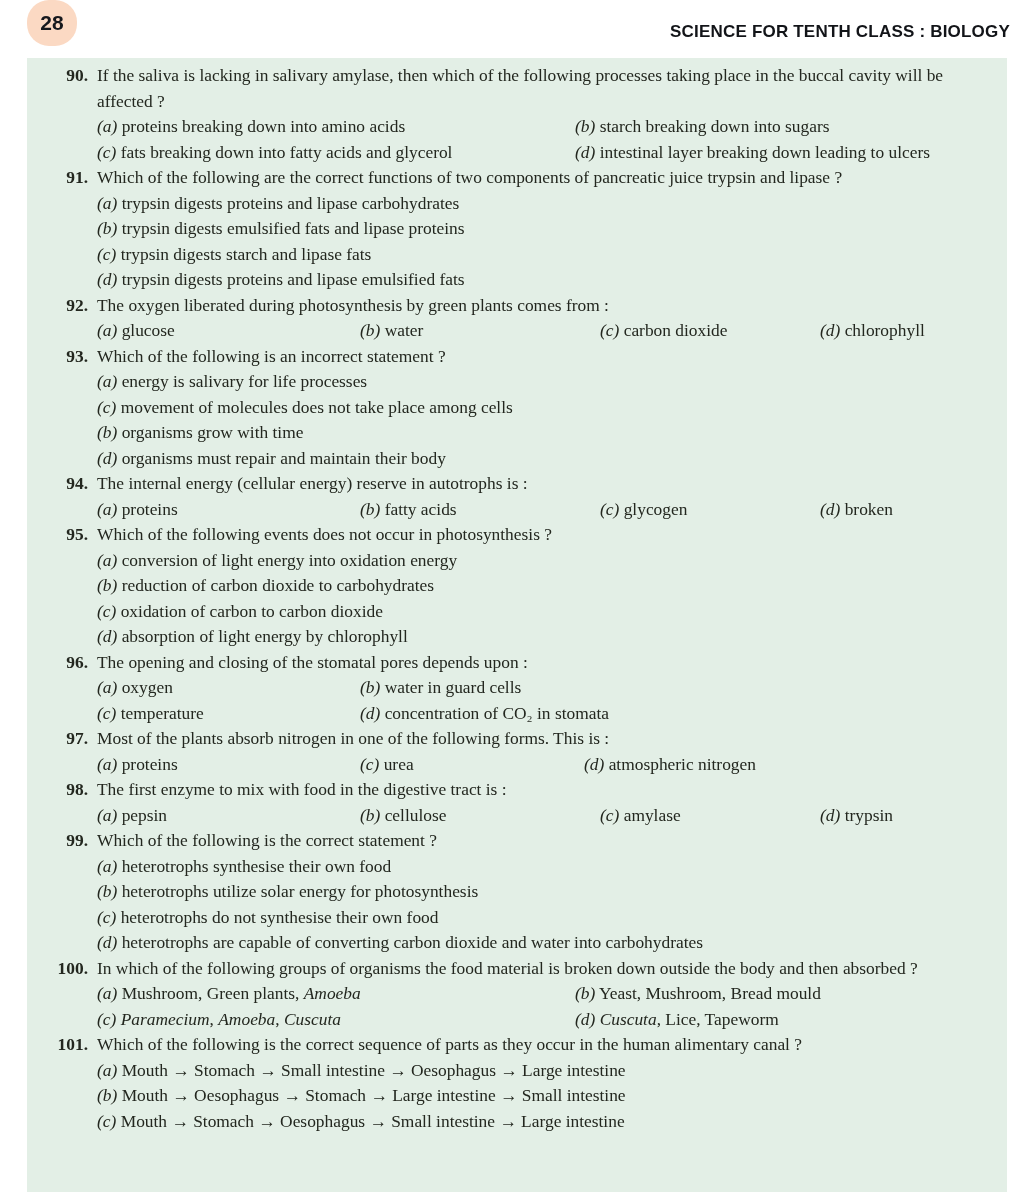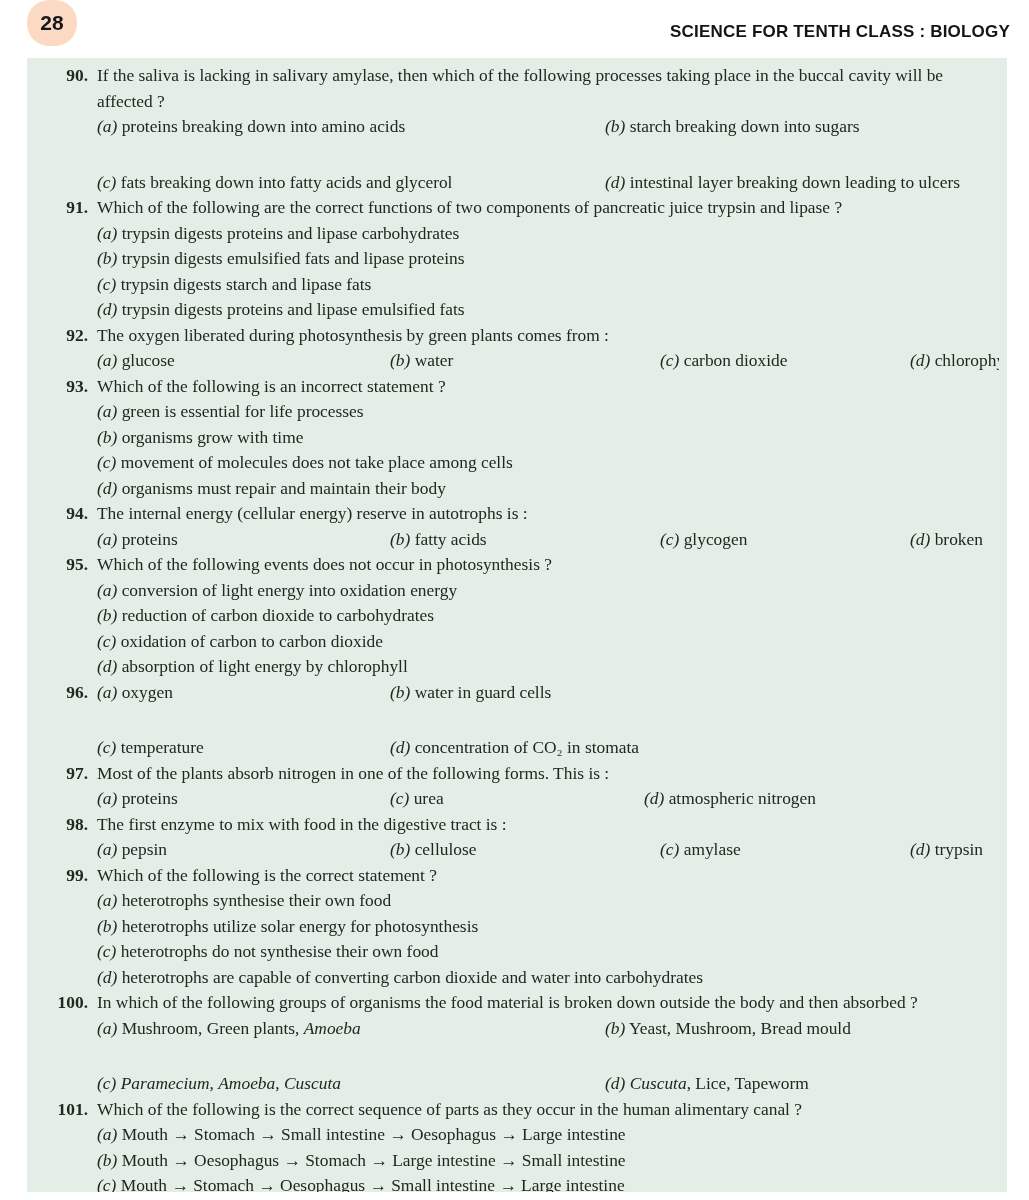--- a/index.html
+++ b/index.html
@@ -28,21 +28,21 @@
     box-sizing:border-box;padding:5px 8px 7px 0;overflow:hidden;
     color:var(--ink,#23271f);
     font-size:17.4px;line-height:25.5px;
   }
   .q{position:relative;padding-left:70px;}
   .qnum{
     position:absolute;left:0;top:0;width:61px;text-align:right;
     font-weight:bold;
   }
   .qtext{display:block;}
-  .opts{display:block;gap:30px;}
+  .opts{display:block;}
   .opts .opt{white-space:nowrap;overflow:hidden;}
   .opts.onecol .opt{display:block;}
   .opts.twocol{display:grid;grid-template-columns:478px 1fr;}
   .opts.twocol-narrow{display:grid;grid-template-columns:263px 1fr;}
   .opts.fourcol{display:grid;grid-template-columns:263px 240px 220px 1fr;}
   .opts.fourcol-tight{display:grid;grid-template-columns:263px 224px 172px 1fr;}
   .olet{font-style:italic;}
   .otext i{font-style:italic;}
 </style>
 </head>
@@ -82,23 +82,23 @@
             <div class="opt"><span class="olet">(a)</span> <span class="otext">glucose</span></div>
             <div class="opt"><span class="olet">(b)</span> <span class="otext">water</span></div>
             <div class="opt"><span class="olet">(c)</span> <span class="otext">carbon dioxide</span></div>
             <div class="opt"><span class="olet">(d)</span> <span class="otext">chlorophyll</span></div>
           </div>
         </div>
         <div class="q">
           <span class="qnum">93.</span>
           <span class="qtext">Which of the following is an incorrect statement ?</span>
           <div class="opts onecol">
-            <div class="opt"><span class="olet">(a)</span> <span class="otext">green is essential for life processes</span></div>
+            <div class="opt"><span class="olet">(a)</span> <span class="otext">energy is salivary for life processes</span></div>
+            <div class="opt"><span class="olet">(c)</span> <span class="otext">movement of molecules does not take place among cells</span></div>
             <div class="opt"><span class="olet">(b)</span> <span class="otext">organisms grow with time</span></div>
-            <div class="opt"><span class="olet">(c)</span> <span class="otext">movement of molecules does not take place among cells</span></div>
             <div class="opt"><span class="olet">(d)</span> <span class="otext">organisms must repair and maintain their body</span></div>
           </div>
         </div>
         <div class="q">
           <span class="qnum">94.</span>
           <span class="qtext">The internal energy (cellular energy) reserve in autotrophs is :</span>
           <div class="opts fourcol">
             <div class="opt"><span class="olet">(a)</span> <span class="otext">proteins</span></div>
             <div class="opt"><span class="olet">(b)</span> <span class="otext">fatty acids</span></div>
             <div class="opt"><span class="olet">(c)</span> <span class="otext">glycogen</span></div>
@@ -110,20 +110,21 @@
           <span class="qtext">Which of the following events does not occur in photosynthesis ?</span>
           <div class="opts onecol">
             <div class="opt"><span class="olet">(a)</span> <span class="otext">conversion of light energy into oxidation energy</span></div>
             <div class="opt"><span class="olet">(b)</span> <span class="otext">reduction of carbon dioxide to carbohydrates</span></div>
             <div class="opt"><span class="olet">(c)</span> <span class="otext">oxidation of carbon to carbon dioxide</span></div>
             <div class="opt"><span class="olet">(d)</span> <span class="otext">absorption of light energy by chlorophyll</span></div>
           </div>
         </div>
         <div class="q">
           <span class="qnum">96.</span>
+          <span class="qtext">The opening and closing of the stomatal pores depends upon :</span>
           <div class="opts twocol-narrow">
             <div class="opt"><span class="olet">(a)</span> <span class="otext">oxygen</span></div>
             <div class="opt"><span class="olet">(b)</span> <span class="otext">water in guard cells</span></div>
             <div class="opt"><span class="olet">(c)</span> <span class="otext">temperature</span></div>
             <div class="opt"><span class="olet">(d)</span> <span class="otext">concentration of CO₂ in stomata</span></div>
           </div>
         </div>
         <div class="q">
           <span class="qnum">97.</span>
           <span class="qtext">Most of the plants absorb nitrogen in one of the following forms. This is :</span>

